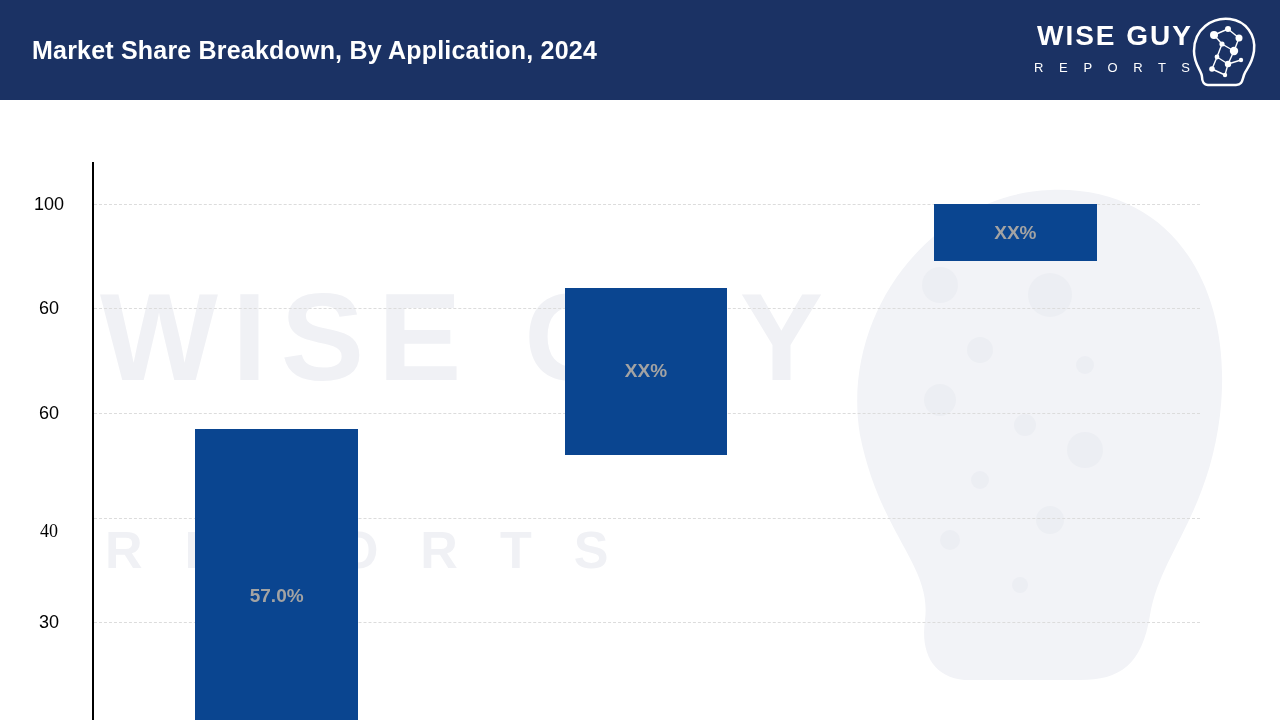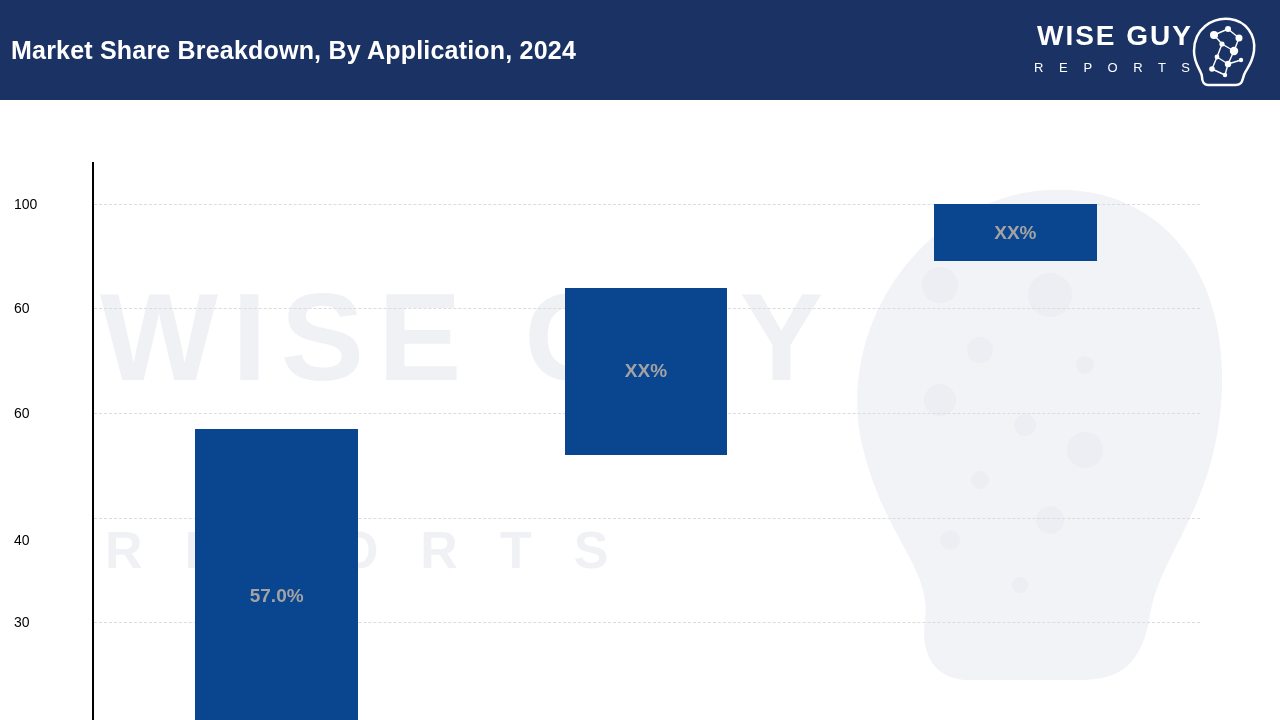--- a/index.html
+++ b/index.html
@@ -27,21 +27,21 @@
     position: absolute;
     left: 0;
     top: 0;
     width: 1280px;
     height: 100px;
     background: #1b3264;
     display: flex;
     align-items: center;
     justify-content: space-between;
     box-sizing: border-box;
-    padding: 0 14px 0 11px;
+    padding: 0 14px 0 32px;
   }
   .header-title {
     color: #ffffff;
     font-size: 25px;
     font-weight: bold;
     letter-spacing: 0.2px;
     white-space: nowrap;
   }
 
   .logo {
@@ -130,22 +130,22 @@
     left: 94px;
     width: 1106px;
     height: 1px;
     border-top: 1px dashed #dcdcdc;
   }
 
   .ytick-label {
     position: absolute;
     right: 0;
     width: 70px;
-    text-align: left;
-    font-size: 14px;
+    text-align: center;
+    font-size: 18px;
     color: #000000;
     transform: translateY(-50%);
   }
   .ytick-holder {
     position: absolute;
     left: 0;
     top: 0;
     width: 84px;
   }
 
@@ -235,21 +235,21 @@
     <div id="gridlines">
         <div class="gridline" style="top: 522.37px;"></div>
         <div class="gridline" style="top: 417.741px;"></div>
         <div class="gridline" style="top: 313.111px;"></div>
         <div class="gridline" style="top: 208.481px;"></div>
         <div class="gridline" style="top: 103.852px;"></div>
       </div>
     <div id="yticks" class="ytick-holder">
         <div class="ytick-label" style="top: 627px;">0</div>
         <div class="ytick-label" style="top: 522.37px;">30</div>
-        <div class="ytick-label" style="top: 440px;">40</div>
+        <div class="ytick-label" style="top: 431px; font-family: Liberation Serif, serif;">40</div>
         <div class="ytick-label" style="top: 313.111px;">60</div>
         <div class="ytick-label" style="top: 208.481px;">60</div>
         <div class="ytick-label" style="top: 103.852px;">100</div>
       </div>
 
     <div id="bars">
         <div class="bar" style="left: 195.413px; top: 328.806px; width: 162.507px; height: 298.194px; background: rgb(10, 69, 144);">
           <div class="bar-label" style="top: 166.989px;">57.0%</div>
         </div>
         <div class="bar" style="left: 564.747px; top: 187.556px; width: 162.507px; height: 167.407px; background: rgb(10, 69, 144);">

